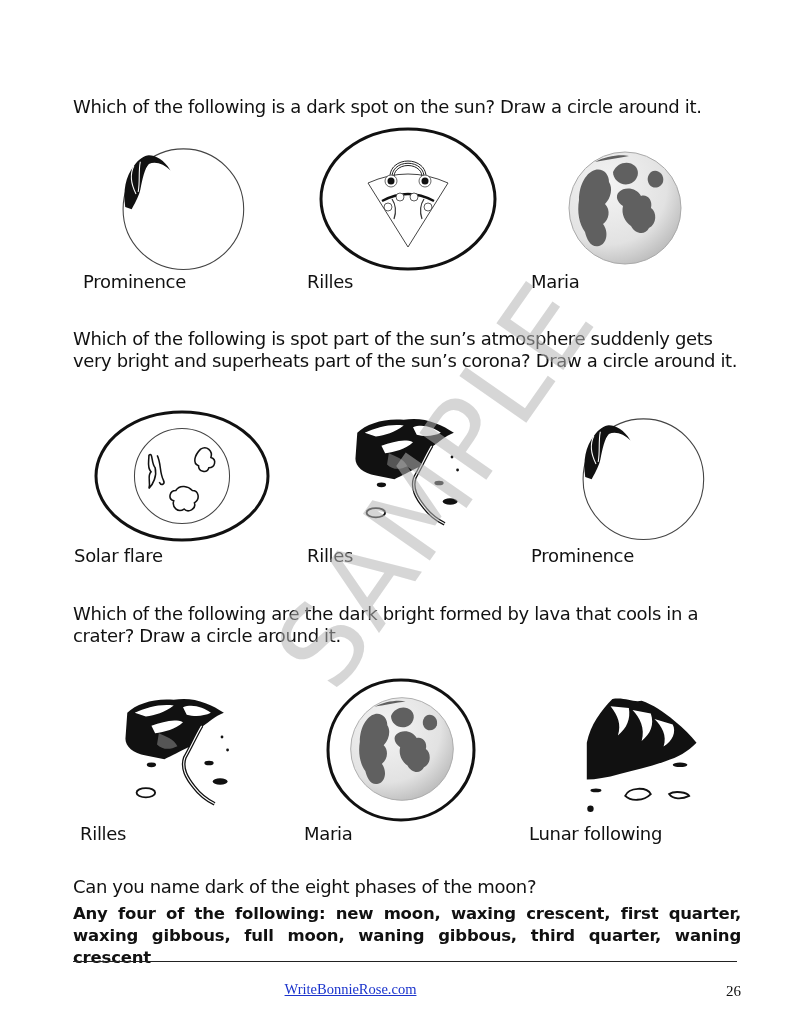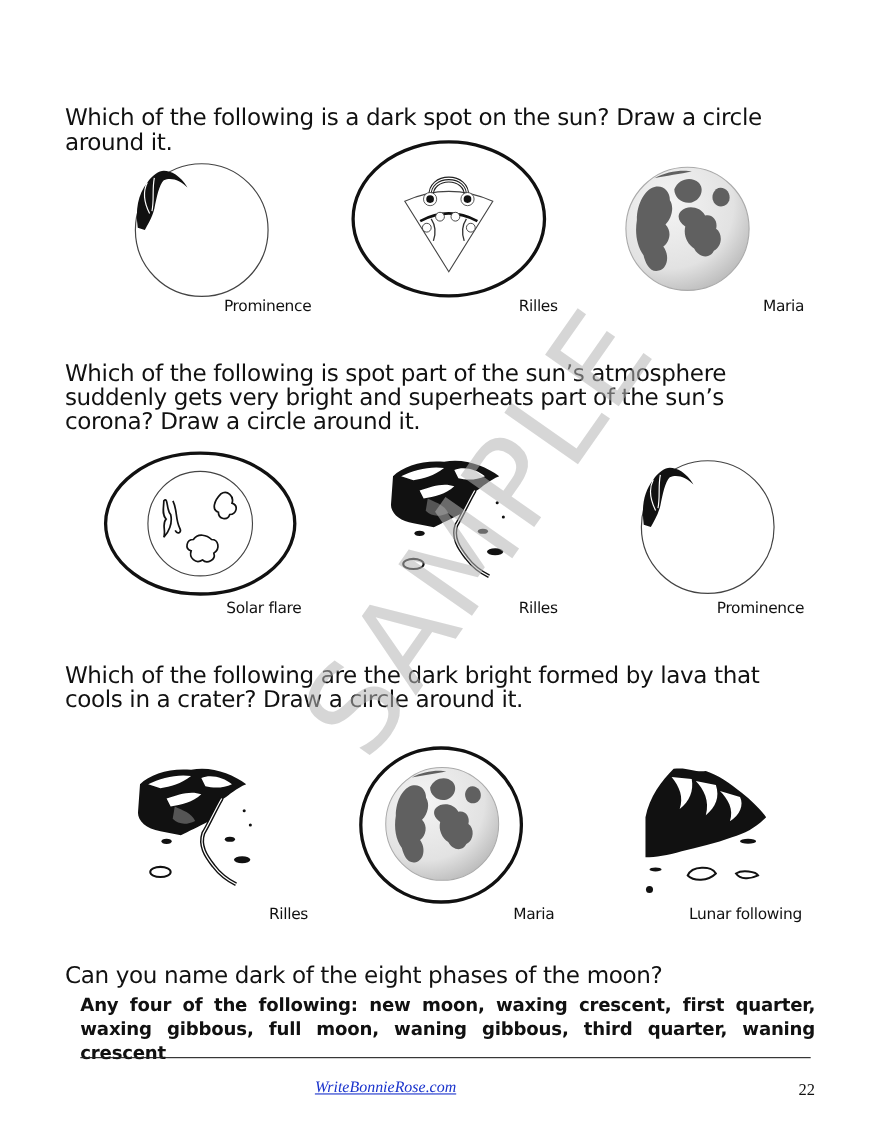--- a/index.html
+++ b/index.html
@@ -1,22 +1,22 @@
 <!DOCTYPE html>
 <html><head>
   <meta charset="utf-8">
   <style>
     html, body { margin: 0; padding: 0; background: #ffffff; }
     body { width: 791px; height: 1024px; position: relative; overflow: hidden; font-family: "DejaVu Sans", sans-serif; color: #111; }
-    .q { position: absolute; left: 59px; width: 668px; font-size: 21px; line-height: 22px; letter-spacing: -0.35px; }
-    .label { position: absolute; font-size: 14px; text-align: right; width: 200px; letter-spacing: -0.3px; }
+    .q { position: absolute; left: 73px; width: 668px; font-size: 18px; line-height: 22px; letter-spacing: -0.35px; }
+    .label { position: absolute; font-size: 18px; text-align: left; width: 200px; letter-spacing: -0.3px; }
     .fig { position: absolute; }
     .answer { position: absolute; left: 73px; width: 668px; font-size: 16.5px; line-height: 22px; text-align: justify; text-align-last: left; letter-spacing: -0.2px; }
     .rule { position: absolute; left: 73px; width: 664px; top: 961px; height: 0; border-top: 1.5px solid #222; }
-    .footer-link { position: absolute; left: 0; width: 701px; top: 981px; text-align: center; font-family: "Liberation Serif", serif; font-size: 14.5px; color: #1a33cc; text-decoration: underline; font-style: italic; }
+    .footer-link { position: absolute; left: 0; width: 701px; top: 981px; text-align: center; font-family: "Liberation Serif", serif; font-size: 14.5px; color: #1a33cc; text-decoration: underline; }
     .page-num { position: absolute; right: 50px; top: 983px; font-family: "Liberation Serif", serif; font-size: 15px; color: #111; }
     .watermark { position: absolute; left: 175px; top: 420px; font-family: "DejaVu Sans", sans-serif; font-size: 112px; color: rgba(180,180,180,0.55); transform: rotate(-55deg); transform-origin: center; letter-spacing: 2px; pointer-events: none; width: 520px; text-align: center; }
   </style>
 </head>
 <body>
 
 <svg width="0" height="0" style="position:absolute">
   <defs>
     <radialGradient id="moonGrad" cx="35%" cy="30%" r="75%">
       <stop offset="0%" stop-color="#f4f4f4"></stop>
@@ -139,13 +139,13 @@
   </svg>
 <div class="label" style="left:529px;top:823px;">Lunar following</div>
 
 <div class="q" style="top:876px;">Can you name dark of the eight phases of the moon?</div>
 <div class="answer" style="top:903px;font-weight:bold;">Any four of the following: new moon, waxing crescent, first quarter, waxing gibbous, full moon, waning gibbous, third quarter, waning crescent</div>
 
 <div class="watermark">SAMPLE</div>
 
 <div class="rule"></div>
 <div class="footer-link">WriteBonnieRose.com</div>
-<div class="page-num">22</div>
+<div class="page-num">26</div>
 
 </body></html>

